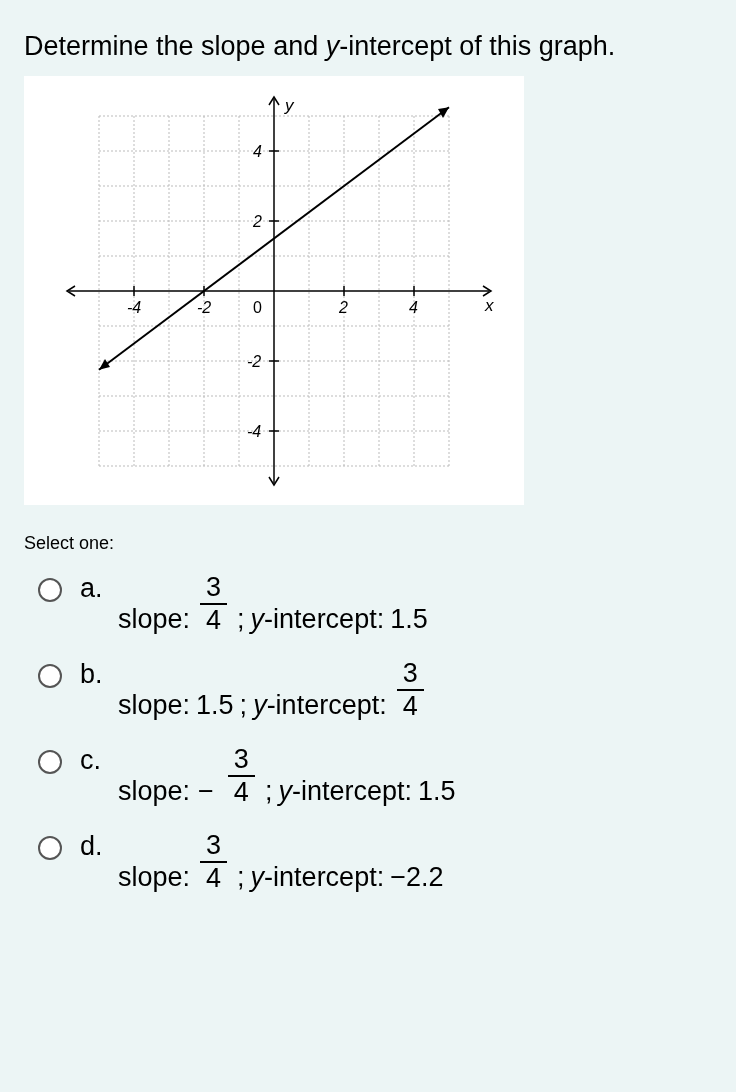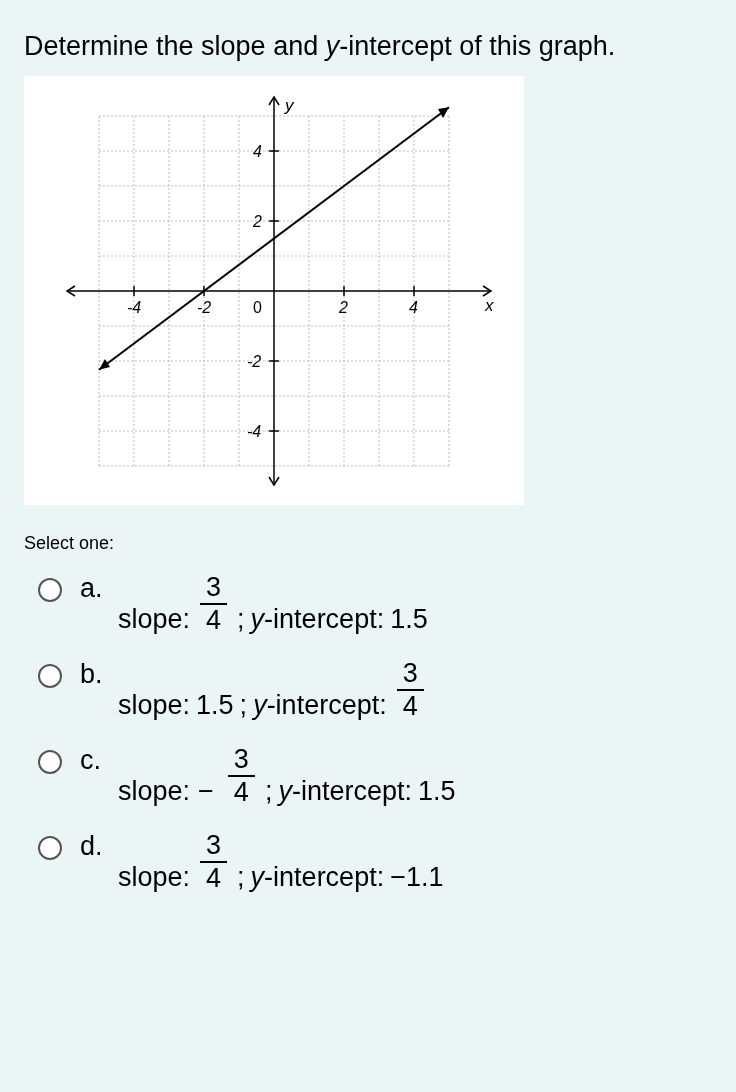--- a/index.html
+++ b/index.html
@@ -211,17 +211,17 @@
     <div class="radio"></div>
     <div class="letter">d.</div>
     <div class="answer">
       <span>slope:</span>
       <span class="frac">
         <span class="num">3</span>
         <span class="den">4</span>
       </span>
         <span>;</span>
       <span><span class="var">y</span><span>-intercept:</span></span>
-      <span>−1.1</span>
+      <span>−2.2</span>
     </div>
   </div>
 
 </div>
 
 </body></html>

